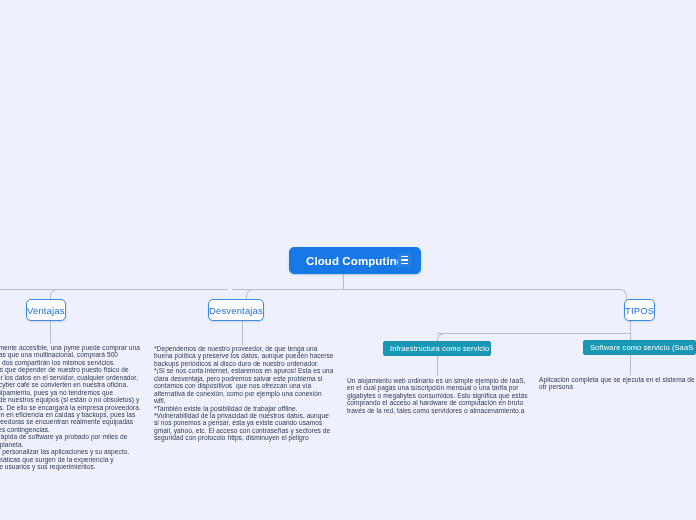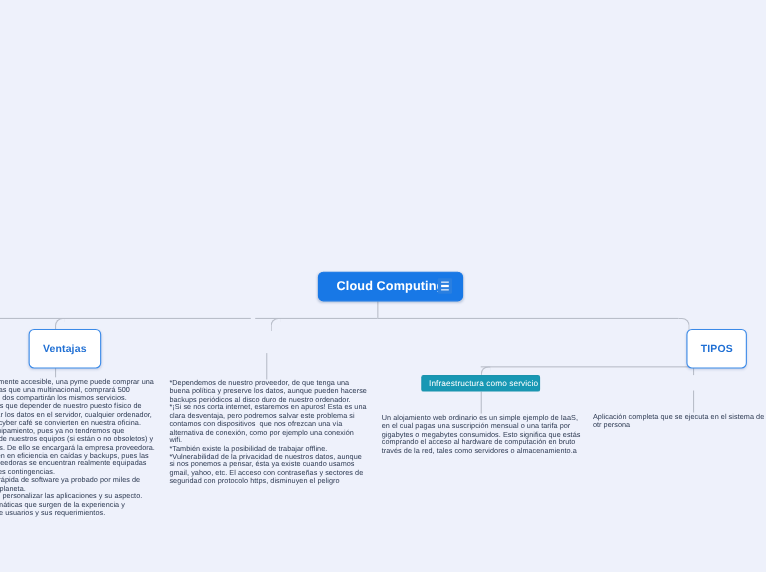--- a/index.html
+++ b/index.html
@@ -88,32 +88,32 @@
   #root-note-icon i {
     display: block;
     width: 7px;
     height: 1.5px;
     background: #ffffff;
   }
 
   
   .node-l1 {
     position: absolute;
-    height: 36px;
+    height: 22px;
     box-sizing: border-box;
-    padding: 0 12px;
+    padding: 0 0;
     display: flex;
     align-items: center;
     justify-content: center;
     background: #ffffff;
     border: 1.5px solid #3b8ae8;
     border-radius: 5px;
     color: #1f6fd4;
     font-size: 9.5px;
-    font-weight: bold;
+    font-weight: normal;
     letter-spacing: .15px;
     white-space: nowrap;
     box-shadow: 0 1px 2px rgba(30,70,140,.16);
   }
   #node-ventajas    { left: 26px;  top: 299px; }
   #node-desventajas { left: 208px; top: 299px; }
   #node-tipos       { left: 624px; top: 299px; }
 
   
   .node-l2 {
@@ -200,29 +200,35 @@
   <div id="root-note-icon">
     <i></i>
       <i></i>
       <i></i>
   </div>
 
   <div class="node-l1" id="node-ventajas">
     <span>Ventajas</span>
   </div>
 
+  <div class="node-l1" id="node-desventajas">
+    <span>Desventajas</span>
+  </div>
 
   <div class="node-l1" id="node-tipos">
     <span>TIPOS</span>
   </div>
 
   <div class="node-l2" id="node-iaas">
     <span>Infraestructura como servicio (IaaS)</span>
   </div>
 
+  <div class="node-l2" id="node-saas">
+    <span>Software como servicio (SaaS</span>
+  </div>
 
   <div class="text-block" id="text-ventajas">*Al ser remotamente accesible, una pyme puede comprar una licencia mientras que una multinacional, comprará 500 licencias. Y las dos compartirán los mismos servicios.
 *Ya no tenemos que depender de nuestro puesto físico de trabajo. Al estar los datos en el servidor, cualquier ordenador, smartphone o cyber café se convierten en nuestra oficina.
 *Ahorro en equipamiento, pues ya no tendremos que preocuparnos de nuestros equipos (si están o no obsoletos) y de actualizarlos. De ello se encargará la empresa proveedora.
 *Ahorro también en eficiencia en caídas y backups, pues las empresas proveedoras se encuentran realmente equipadas frente a posibles contingencias.
 *Implantación rápida de software ya probado por miles de usuarios en el planeta.
 *Posibilidad de personalizar las aplicaciones y su aspecto.
 *Mejoras automáticas que surgen de la experiencia y necesidades de usuarios y sus requerimientos.</div>
 
   <div class="text-block" id="text-desventajas">*Dependemos de nuestro proveedor, de que tenga una buena política y preserve los datos, aunque pueden hacerse backups periódicos al disco duro de nuestro ordenador.

